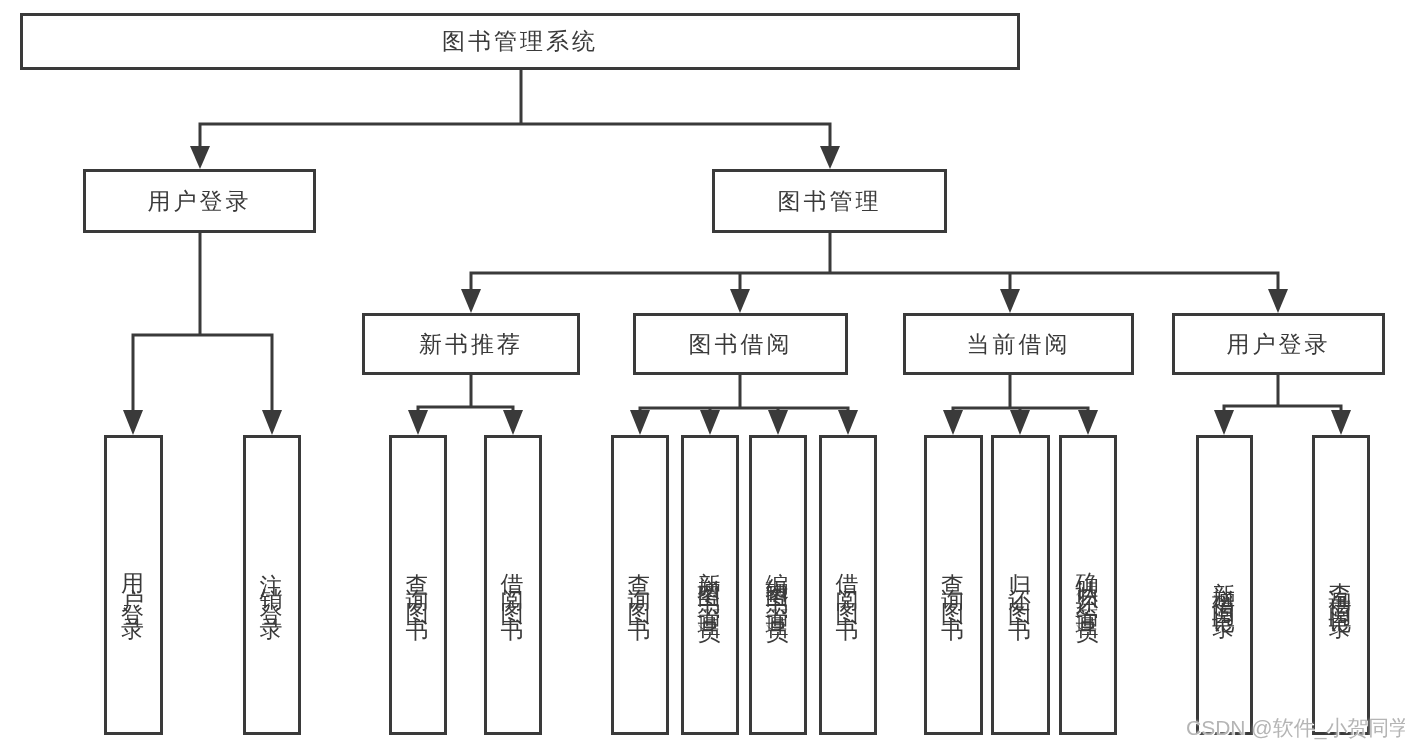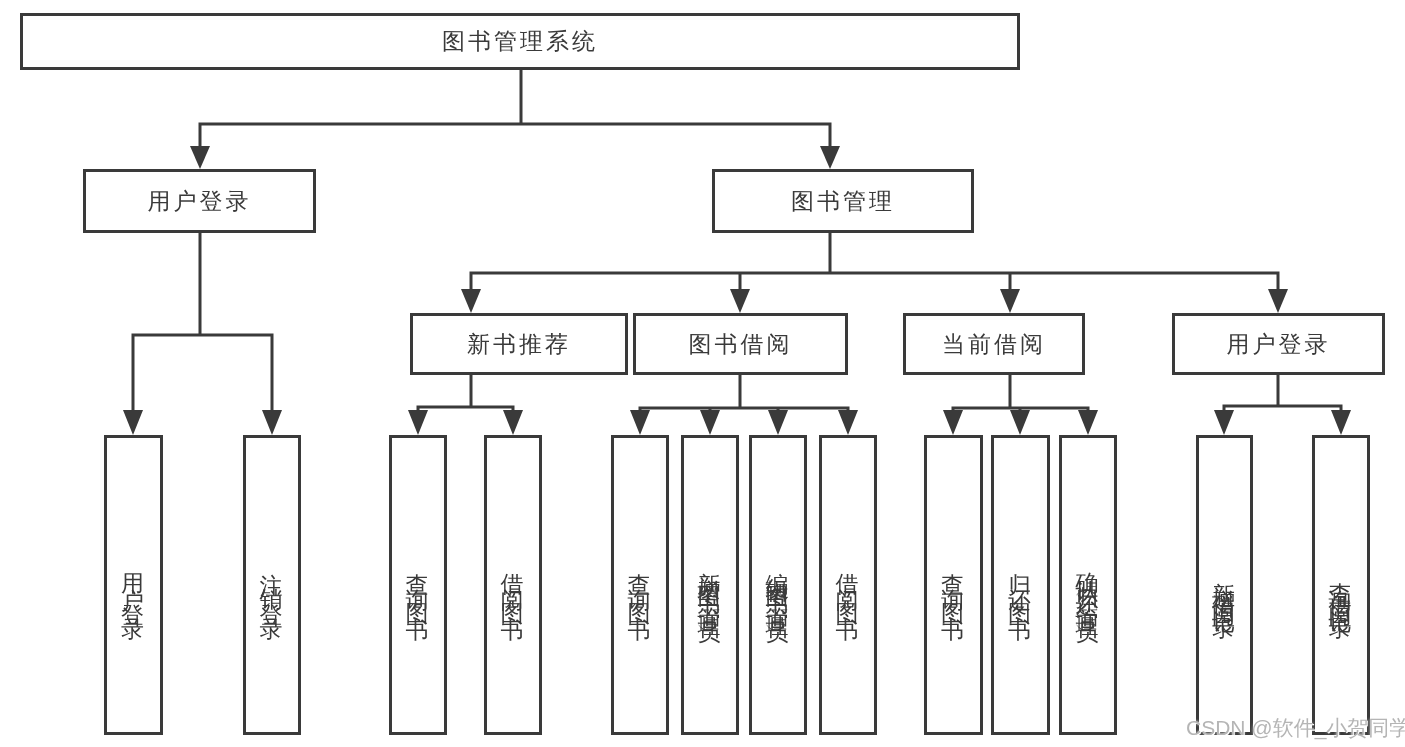--- a/index.html
+++ b/index.html
@@ -53,25 +53,25 @@
     text-orientation: mixed;
     font-size: 23px;
     white-space: nowrap;
   }
   .vnode span.space-wide  { letter-spacing: 15px; }
   .vnode span.space-tight { letter-spacing: 7px;  }
 
   
   .root-box  { left: 20px;  top: 13px;  width: 1000px; height: 57px; }
   .l2a       { left: 83px;  top: 169px; width: 233px;  height: 64px; }
-  .l2b       { left: 712px; top: 169px; width: 262px;  height: 64px; }
+  .l2b       { left: 712px; top: 169px; width: 235px;  height: 64px; }
   .l3        { top: 313px;  height: 62px; }
-  .l3-a      { left: 362px;  width: 218px; margin-left: 48px; }
+  .l3-a      { left: 362px;  width: 218px; }
   .l3-b      { left: 633px;  width: 215px; justify-content: center; }
-  .l3-c      { left: 903px;  width: 182px; align-items: center; }
+  .l3-c      { left: 903px;  width: 231px; align-items: center; }
   .l3-d      { left: 1172px; width: 213px; }
   .leaf      { top: 435px; height: 300px; }
   .leaf-1    { left: 104px;  width: 59px; }
   .leaf-2    { left: 243px;  width: 58px; }
   .leaf-3    { left: 389px;  width: 58px; }
   .leaf-4    { left: 484px;  width: 58px; }
   .leaf-5    { left: 611px;  width: 58px; }
   .leaf-6    { left: 681px;  width: 58px; }
   .leaf-7    { left: 749px;  width: 58px; }
   .leaf-8    { left: 819px;  width: 58px; }

